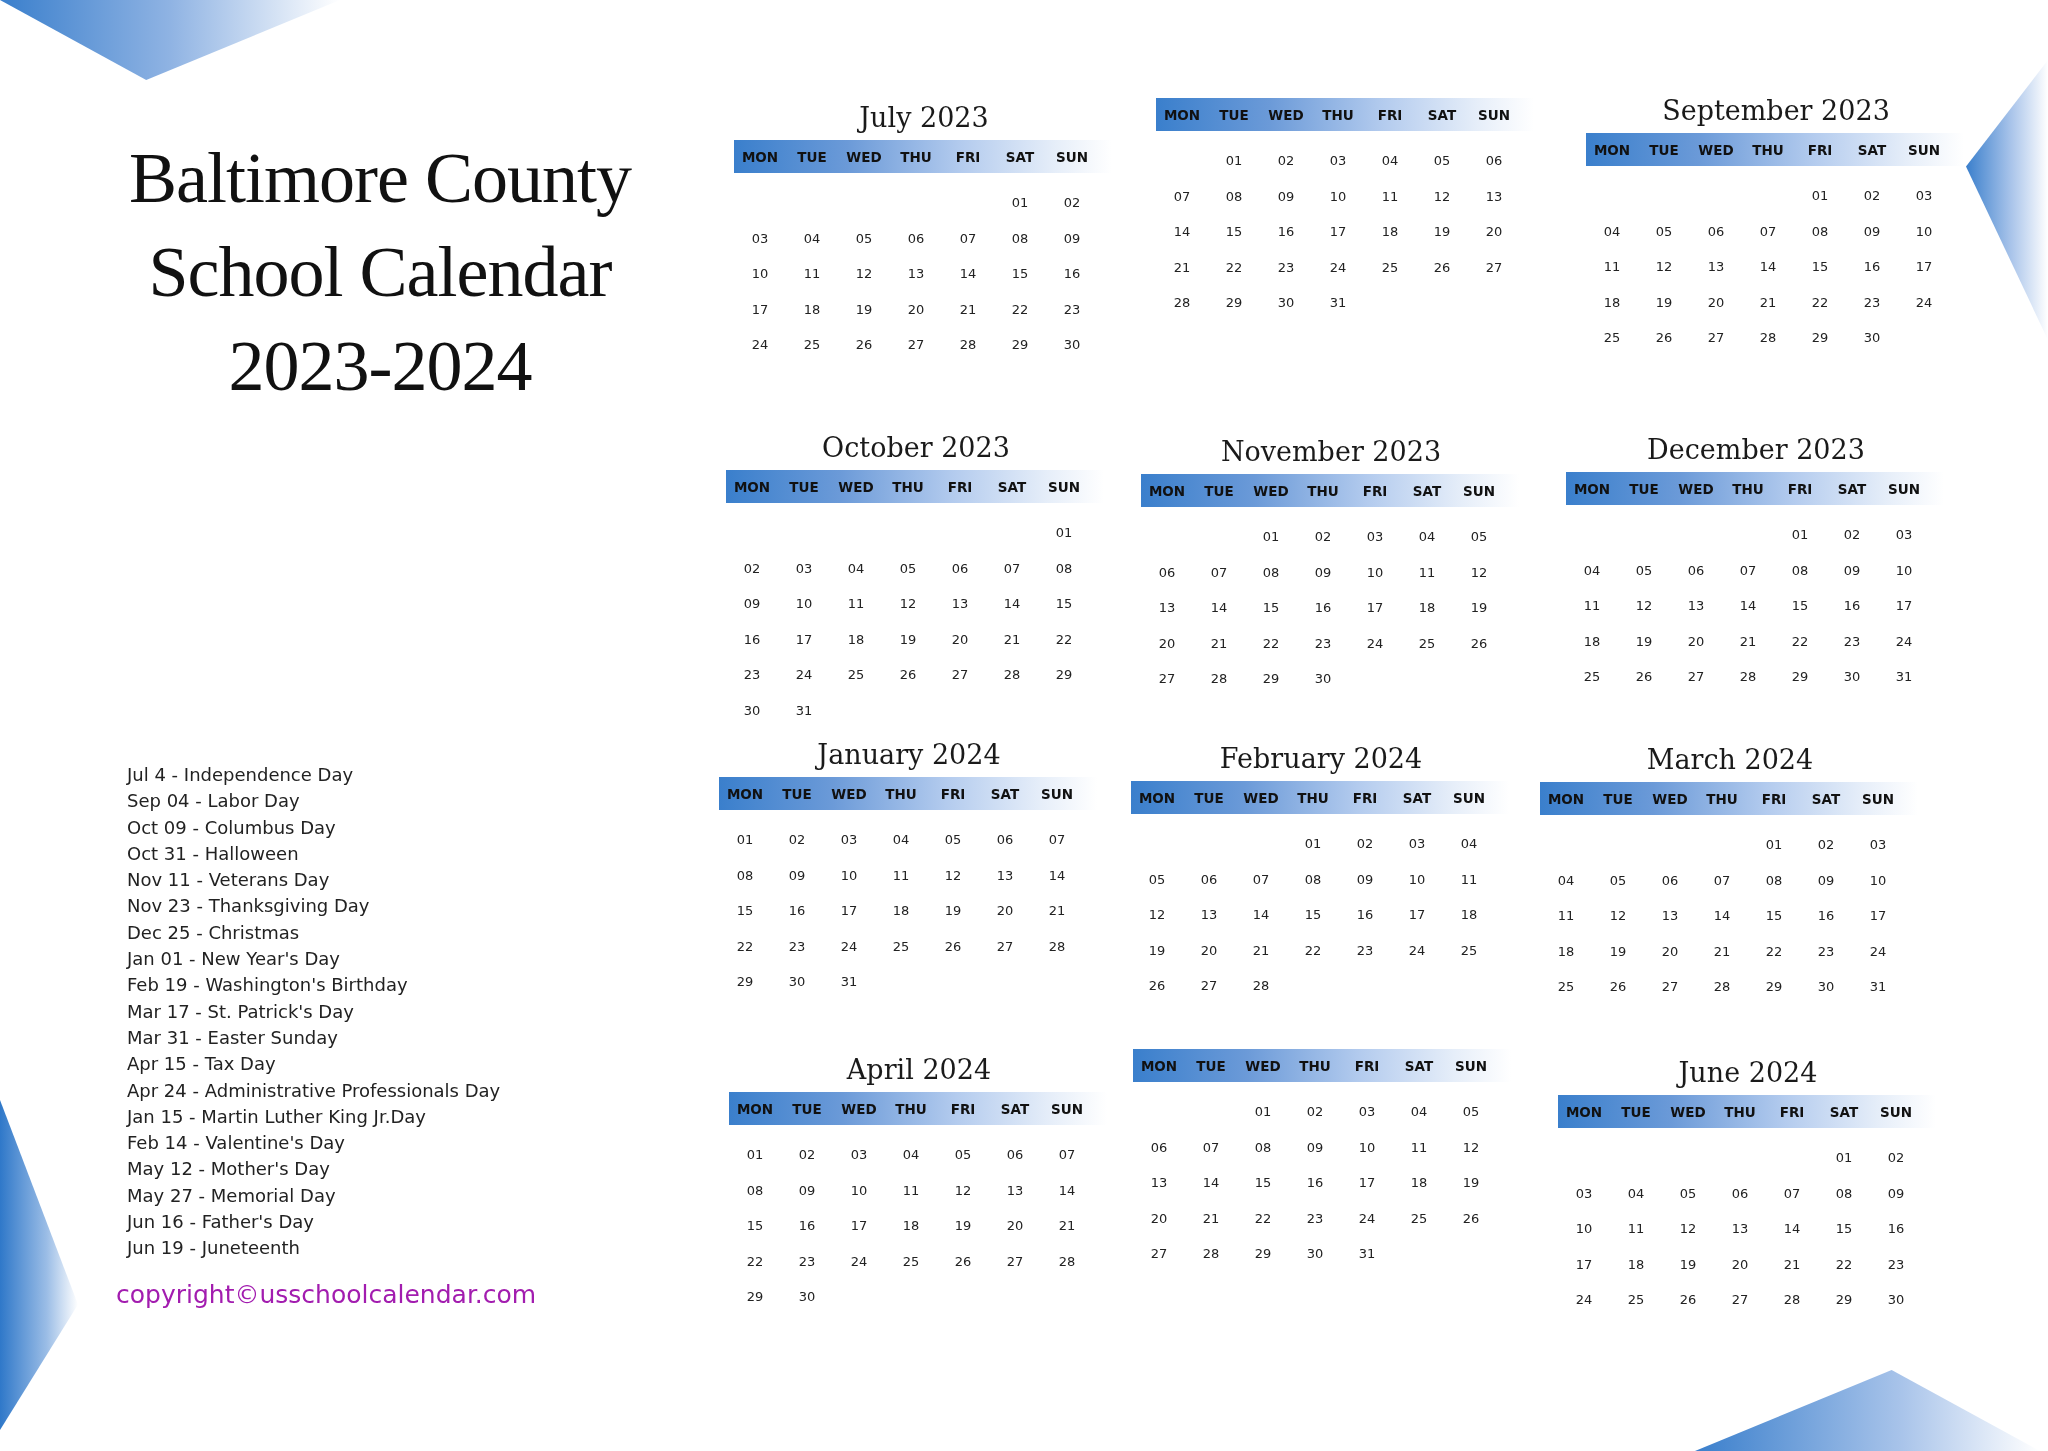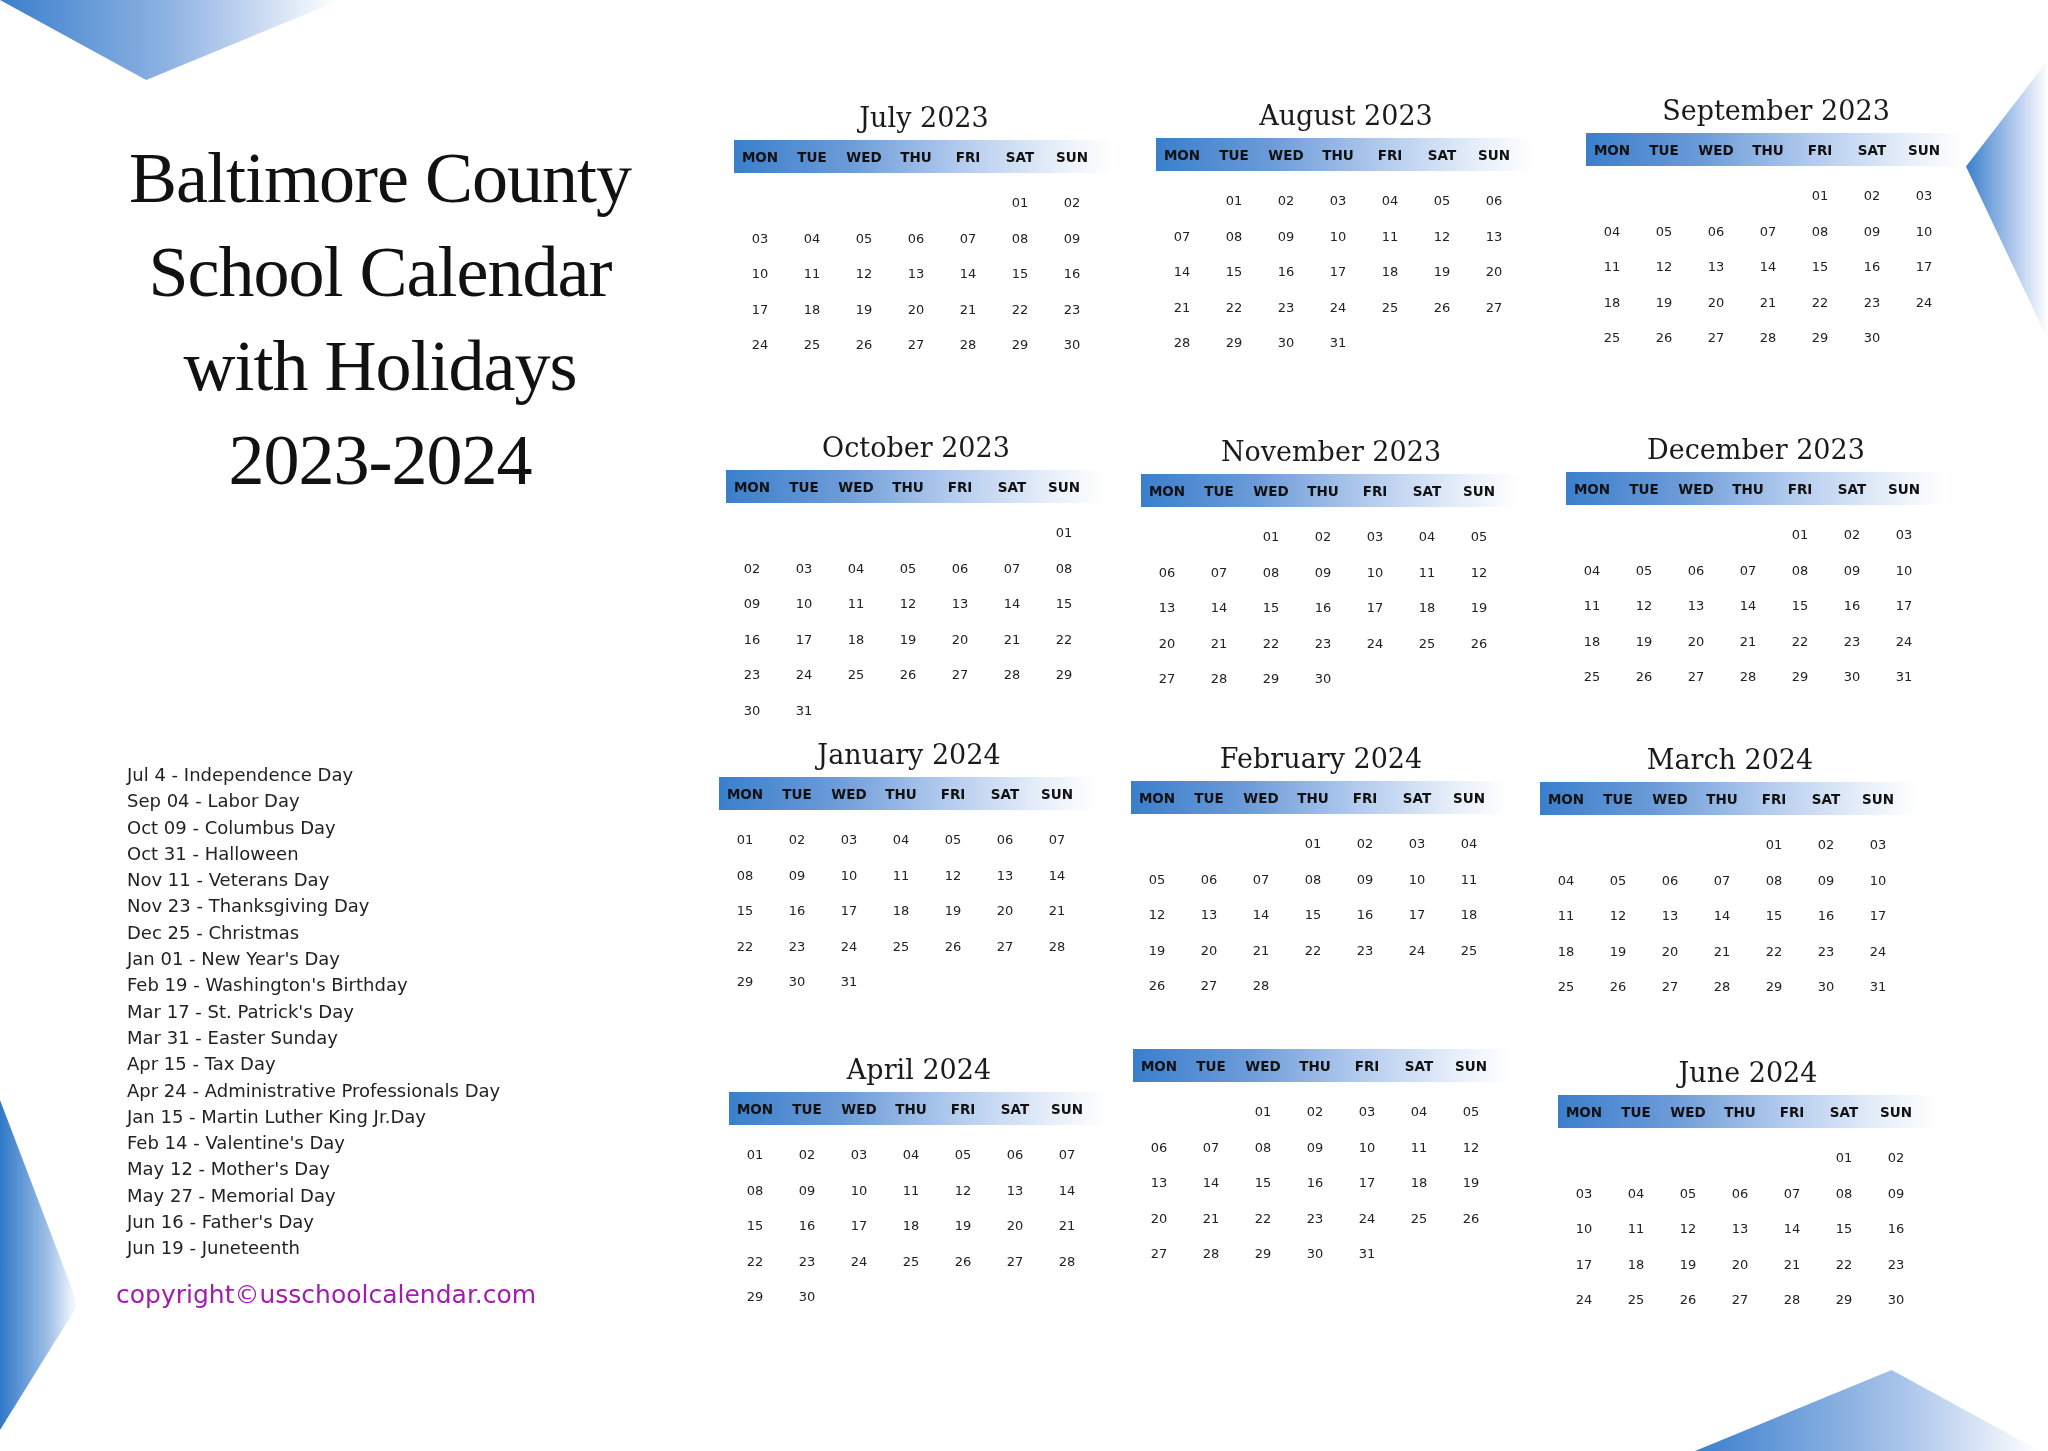--- a/index.html
+++ b/index.html
@@ -56,21 +56,20 @@
 <body>
 
 <div class="deco deco-tl"></div>
 <div class="deco deco-tr"></div>
 <div class="deco deco-bl"></div>
 <div class="deco deco-br"></div>
 
 <h1 class="title" style="margin:0;">
   <div>Baltimore County</div>
   <div>School Calendar</div>
-  <div>with Holidays</div>
   <div>2023-2024</div>
 </h1>
 
 <ul class="holidays">
   <li>Jul 4 - Independence Day</li>
   <li>Sep 04 - Labor Day</li>
   <li>Oct 09 - Columbus Day</li>
   <li>Oct 31 - Halloween</li>
   <li>Nov 11 - Veterans Day</li>
   <li>Nov 23 - Thanksgiving Day</li>
@@ -134,21 +133,20 @@
       <span>24</span>
       <span>25</span>
       <span>26</span>
       <span>27</span>
       <span>28</span>
       <span>29</span>
       <span>30</span>
     </div>
   </div>
 <div class="month" style="left:1156px; top:96px;">
-    <div class="month-title">August 2023</div>
     <div class="dow-bar">
       <span>MON</span>
       <span>TUE</span>
       <span>WED</span>
       <span>THU</span>
       <span>FRI</span>
       <span>SAT</span>
       <span>SUN</span>
     </div>
     <div class="days">

